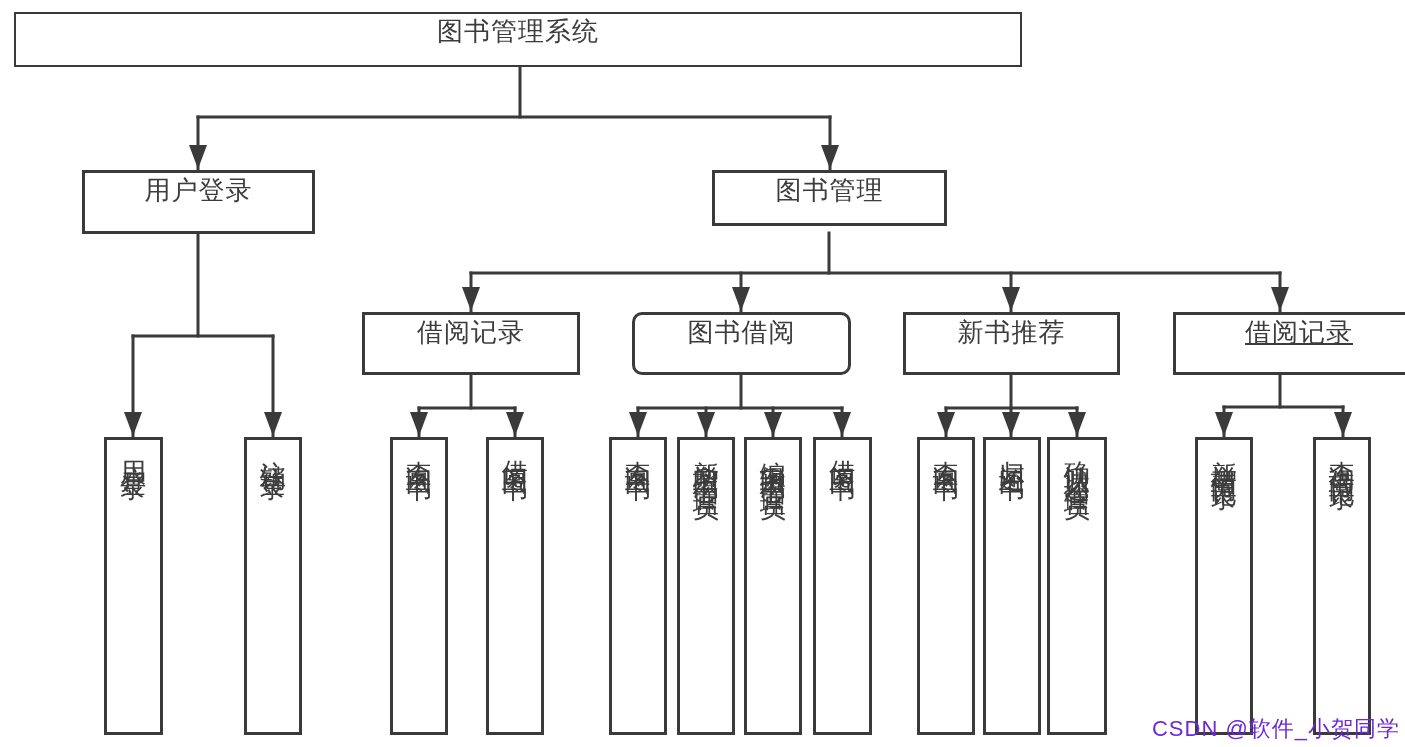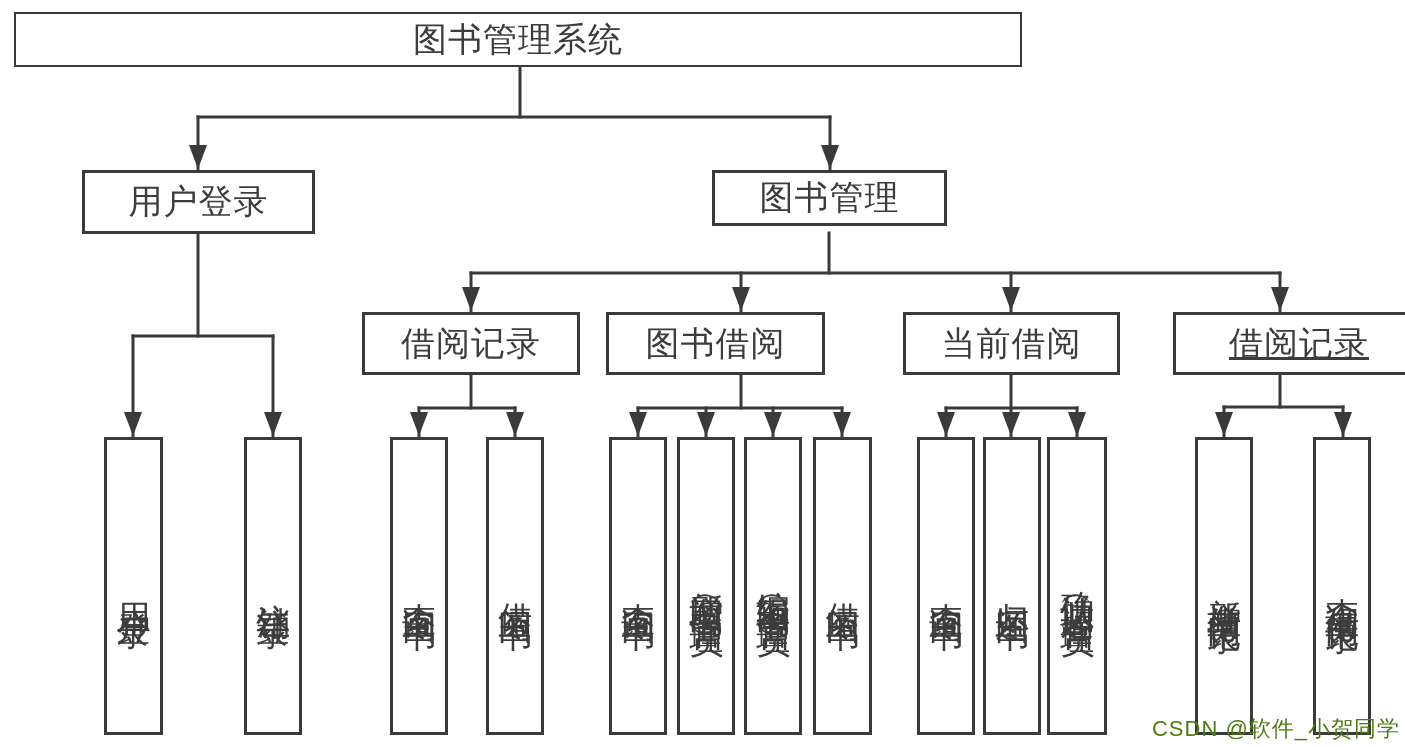--- a/index.html
+++ b/index.html
@@ -11,42 +11,41 @@
     height: 747px;
     background: #ffffff;
     overflow: hidden;
   }
   svg.wires { position: absolute; left: 0; top: 0; z-index: 1; }
   .node {
     position: absolute;
     background: #ffffff;
     border: 3px solid #3a3a3a;
     display: flex;
-    align-items: center;
     justify-content: center;
     color: #3c3c3c;
-    font-size: 34px;
+    font-size: 26px;
     z-index: 2;
   }
   .node.root { border-width: 2px; }
   .htext { letter-spacing: 1px; white-space: nowrap; }
   .vtext {
     writing-mode: vertical-rl;
     text-orientation: mixed;
     letter-spacing: 5px;
     line-height: 1.1;
     white-space: nowrap;
   }
   .watermark {
     position: absolute;
     right: 5px;
     bottom: 3px;
     font-size: 22px;
     letter-spacing: 1px;
-    color: #4d7c0f;
+    color: #6d28d9;
     z-index: 5;
     white-space: nowrap;
   }
 </style>
 </head>
 <body>
 
 <div id="canvas">
 
   <svg class="wires" width="1405" height="747">
@@ -106,25 +105,25 @@
   <div class="node" style="left:82px; top:170px; width:233px; height:64px;">
     <span class="htext">用户登录</span>
   </div>
   <div class="node" style="left:712px; top:170px; width:235px; height:56px;">
     <span class="htext">图书管理</span>
   </div>
 
   <div class="node" style="left:362px; top:312px; width:218px; height:63px;">
     <span class="htext">借阅记录</span>
   </div>
-  <div class="node" style="left:606px; top:312px; width:219px; height:63px;">
+  <div class="node" style="left:632px; top:312px; width:219px; height:63px;border-radius:10px;">
     <span class="htext">图书借阅</span>
   </div>
   <div class="node" style="left:903px; top:312px; width:217px; height:63px;">
-    <span class="htext">当前借阅</span>
+    <span class="htext">新书推荐</span>
   </div>
   <div class="node" style="left:1173px; top:312px; width:252px; height:63px;text-decoration:underline;">
     <span class="htext">借阅记录</span>
   </div>
 
   <div class="node" style="left:104px; top:437px; width:59px; height:298px;">
     <span class="vtext">用户登录</span>
   </div>
   <div class="node" style="left:244px; top:437px; width:58px; height:298px;">
     <span class="vtext">注销登录</span>

